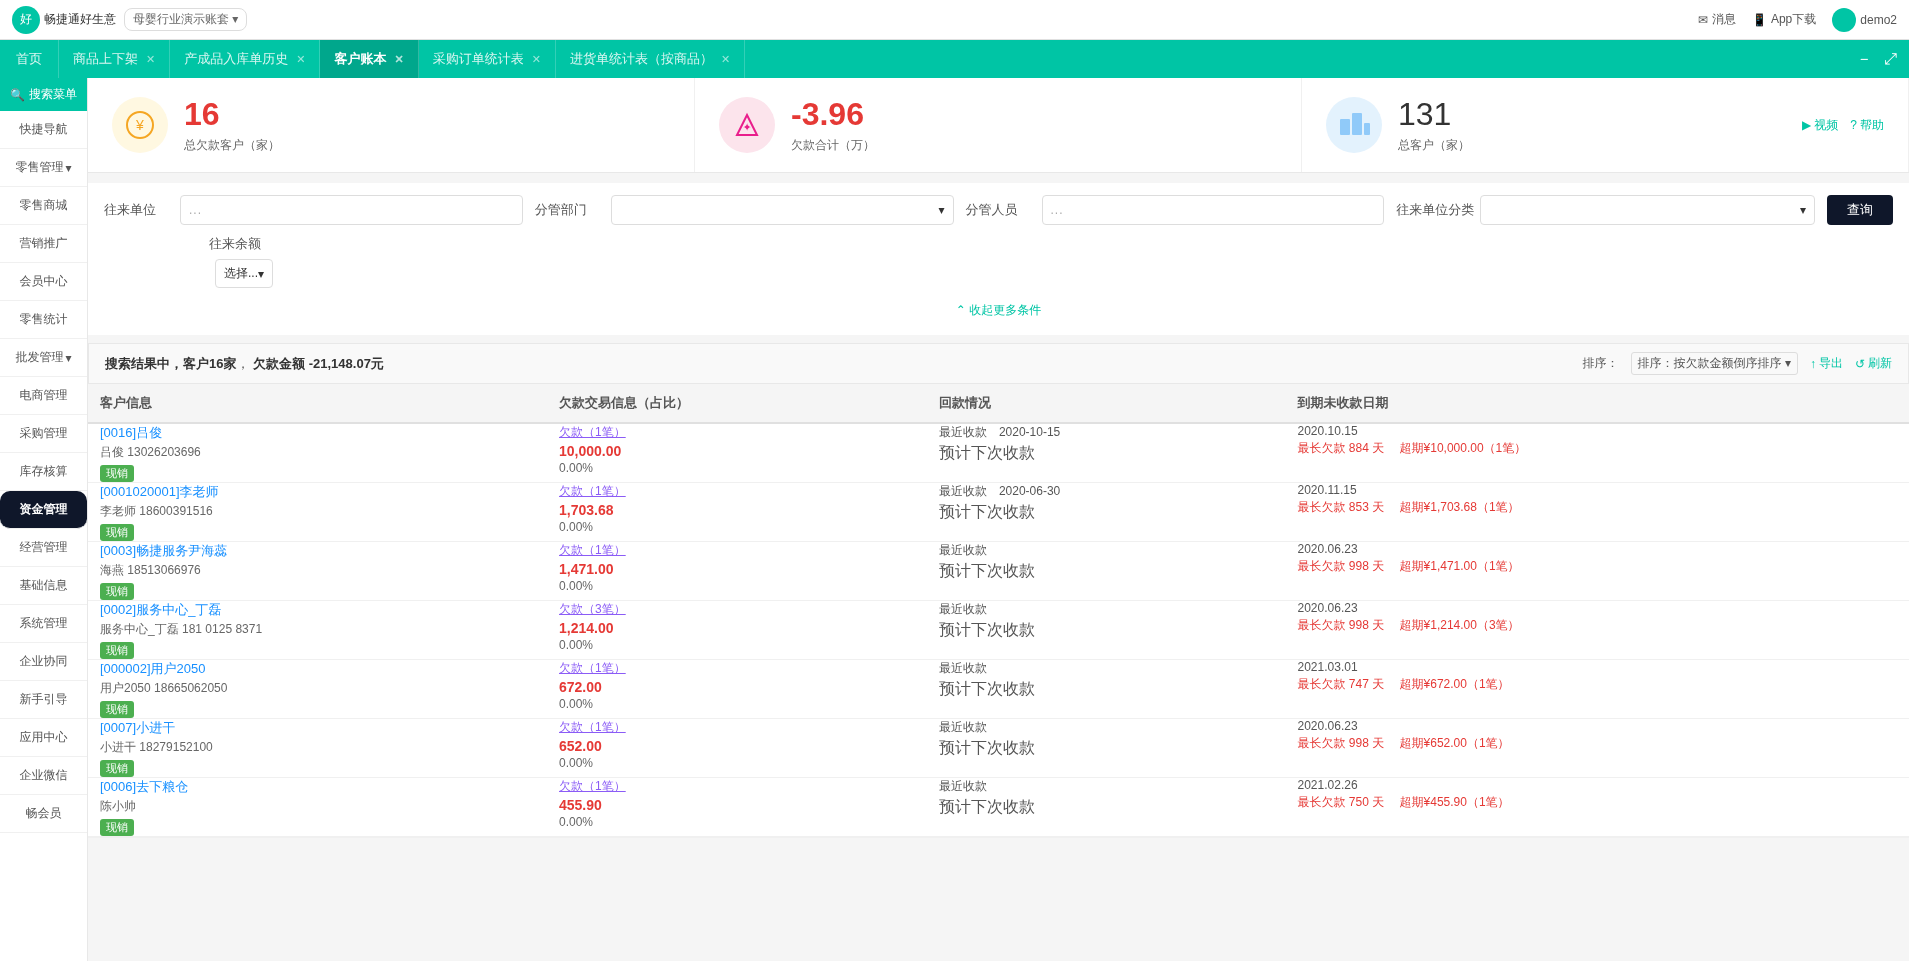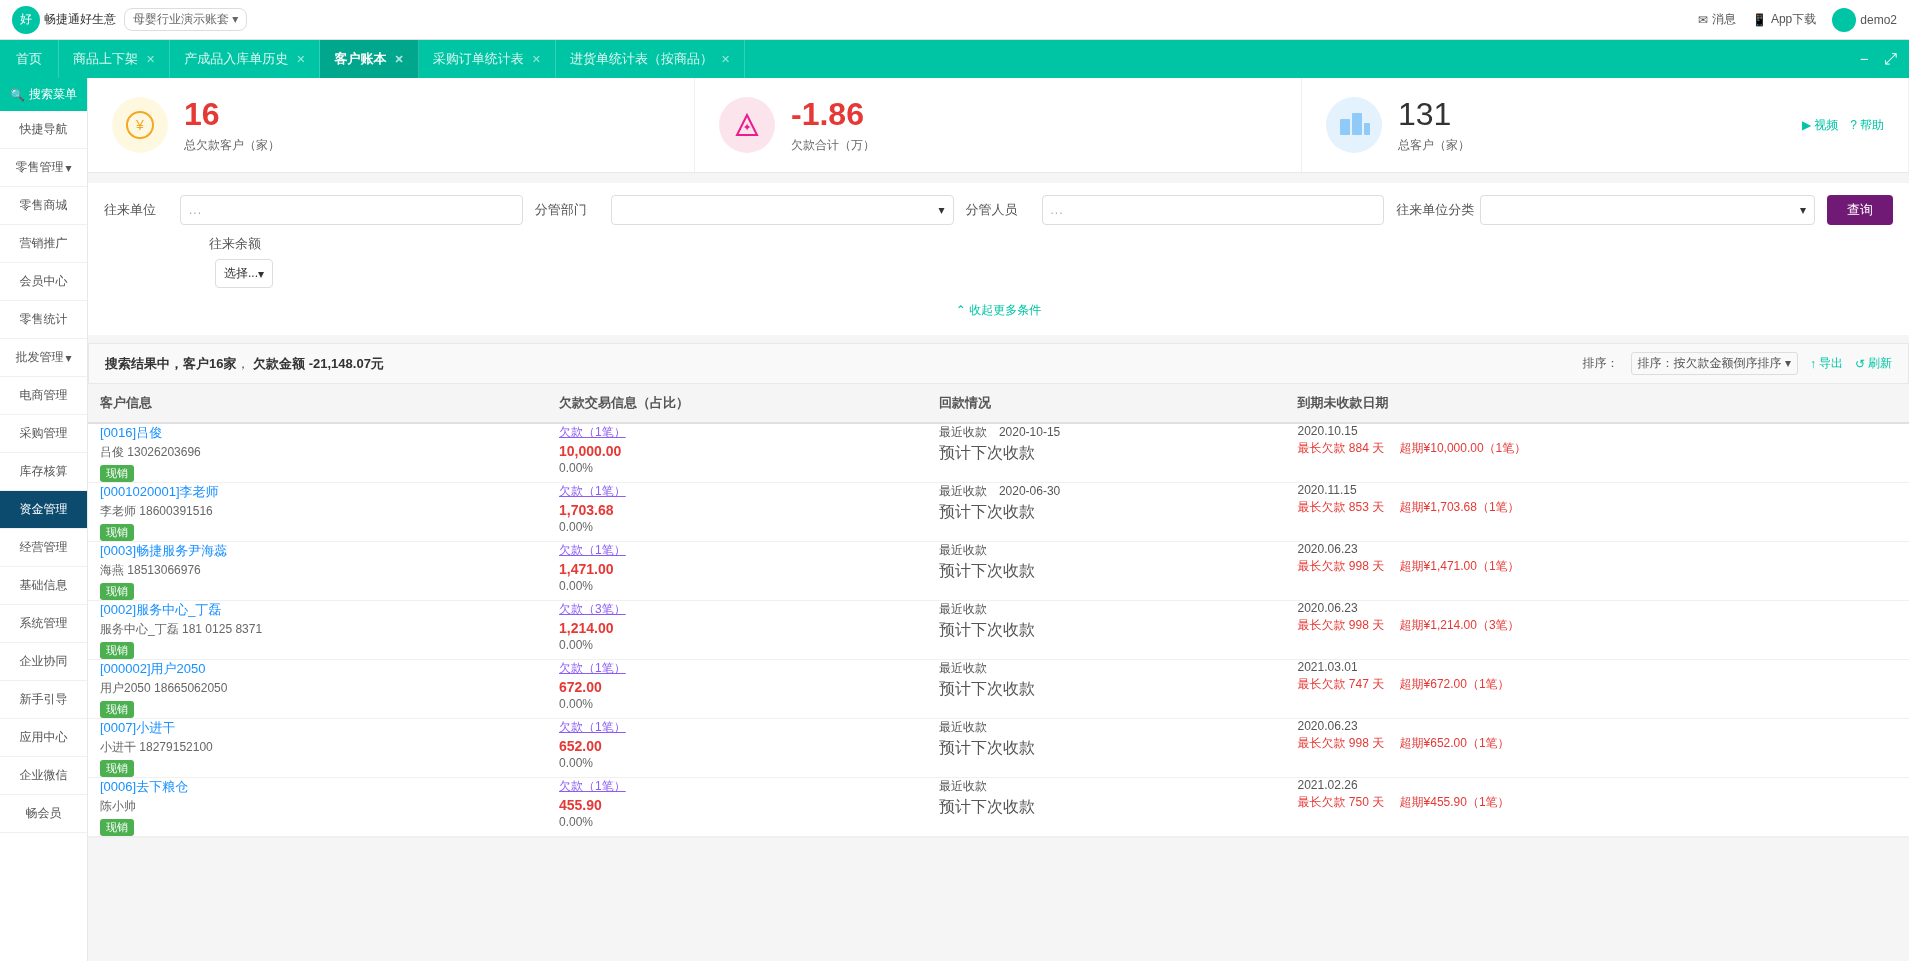--- a/index.html
+++ b/index.html
@@ -75,21 +75,21 @@
       gap: 4px;
     }
     .sidebar-item {
       padding: 10px 6px;
       text-align: center;
       font-size: 12px;
       color: #555;
       cursor: pointer;
       border-bottom: 1px solid #f0f0f0;
     }
-    .sidebar-item.active { background: #0c4a6e; color: white; font-weight: normal; }
+    .sidebar-item.active { background: #0f172a; color: white; font-weight: bold; border-radius: 10px; }
     .sidebar-item.has-arrow { display: flex; align-items: center; justify-content: center; gap: 2px; }
 
     
     .content { flex: 1; overflow-y: auto; background: #f5f5f5; }
 
     
     .summary-cards {
       display: flex;
       background: #fff;
       border-bottom: 1px solid #e8e8e8;
@@ -143,21 +143,21 @@
       padding: 5px 8px;
       font-size: 12px;
       display: flex;
       align-items: center;
       justify-content: space-between;
       cursor: pointer;
       height: 30px;
       background: #fff;
     }
     .search-btn {
-      background: #701a75;
+      background: #0f172a;
       color: white;
       border: none;
       border-radius: 4px;
       padding: 6px 20px;
       font-size: 13px;
       cursor: pointer;
       height: 30px;
     }
     .collapse-row { text-align: center; color: #00c5a5; font-size: 12px; cursor: pointer; padding: 4px; }
 
@@ -360,21 +360,21 @@
       </div>
 
       <div class="summary-card">
         <div class="card-icon pink">
           <svg width="28" height="28" viewBox="0 0 28 28" fill="none">
             <path d="M14 4 L24 24 L4 24 Z" fill="none" stroke="#e91e8c" stroke-width="2"></path>
             <text x="14" y="20" text-anchor="middle" font-size="11" fill="#e91e8c">✦</text>
           </svg>
         </div>
         <div class="card-info">
-          <div class="card-value red">-1.86</div>
+          <div class="card-value red">-3.96</div>
           <div class="card-label">欠款合计（万）</div>
         </div>
       </div>
 
       <div class="summary-card">
         <div class="card-icon blue">
           <svg width="36" height="36" viewBox="0 0 36 36" fill="none">
             <rect x="4" y="12" width="10" height="16" rx="1" fill="#90caf9"></rect>
             <rect x="16" y="6" width="10" height="22" rx="1" fill="#90caf9"></rect>
             <rect x="28" y="16" width="6" height="12" rx="1" fill="#90caf9"></rect>

